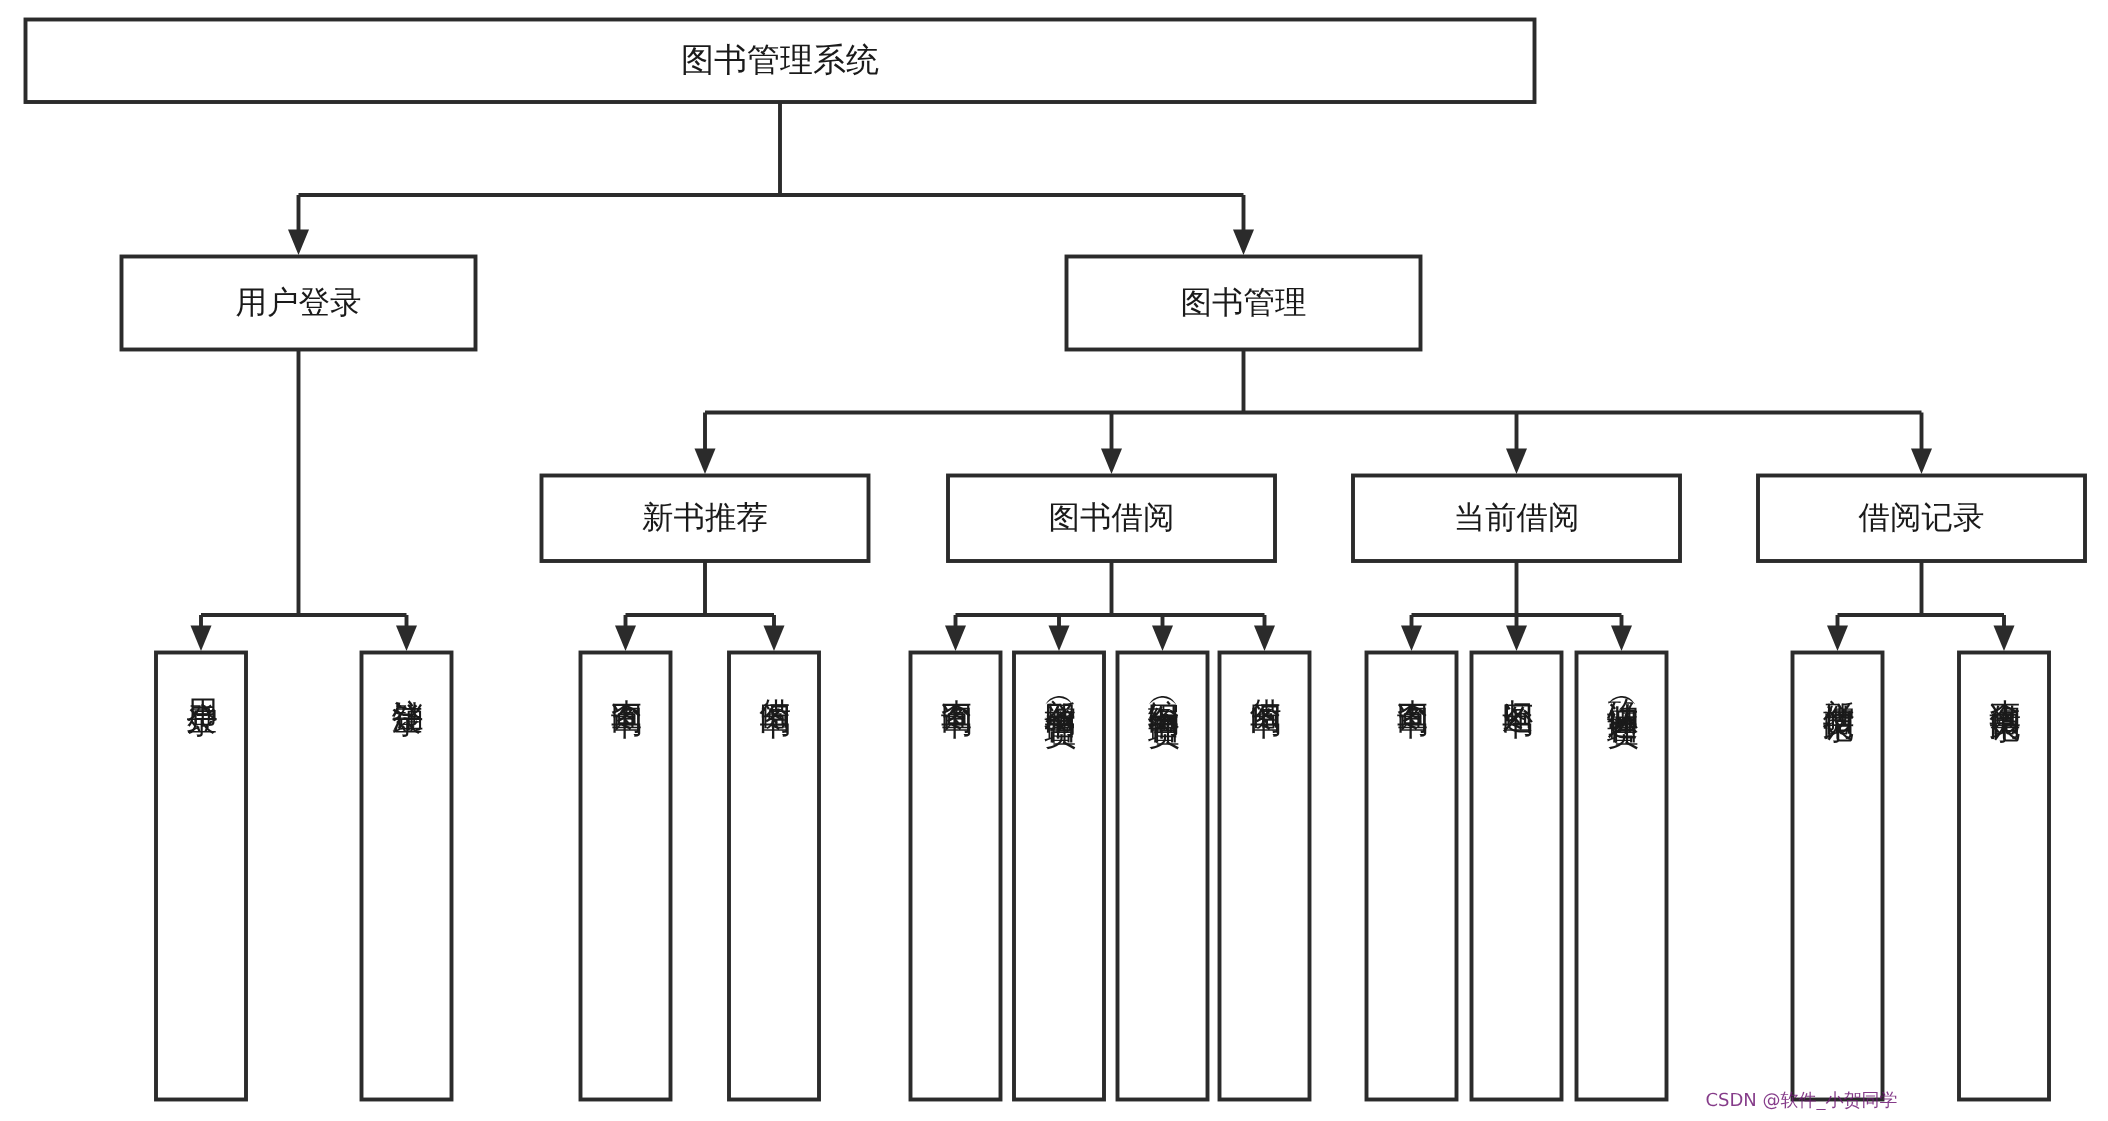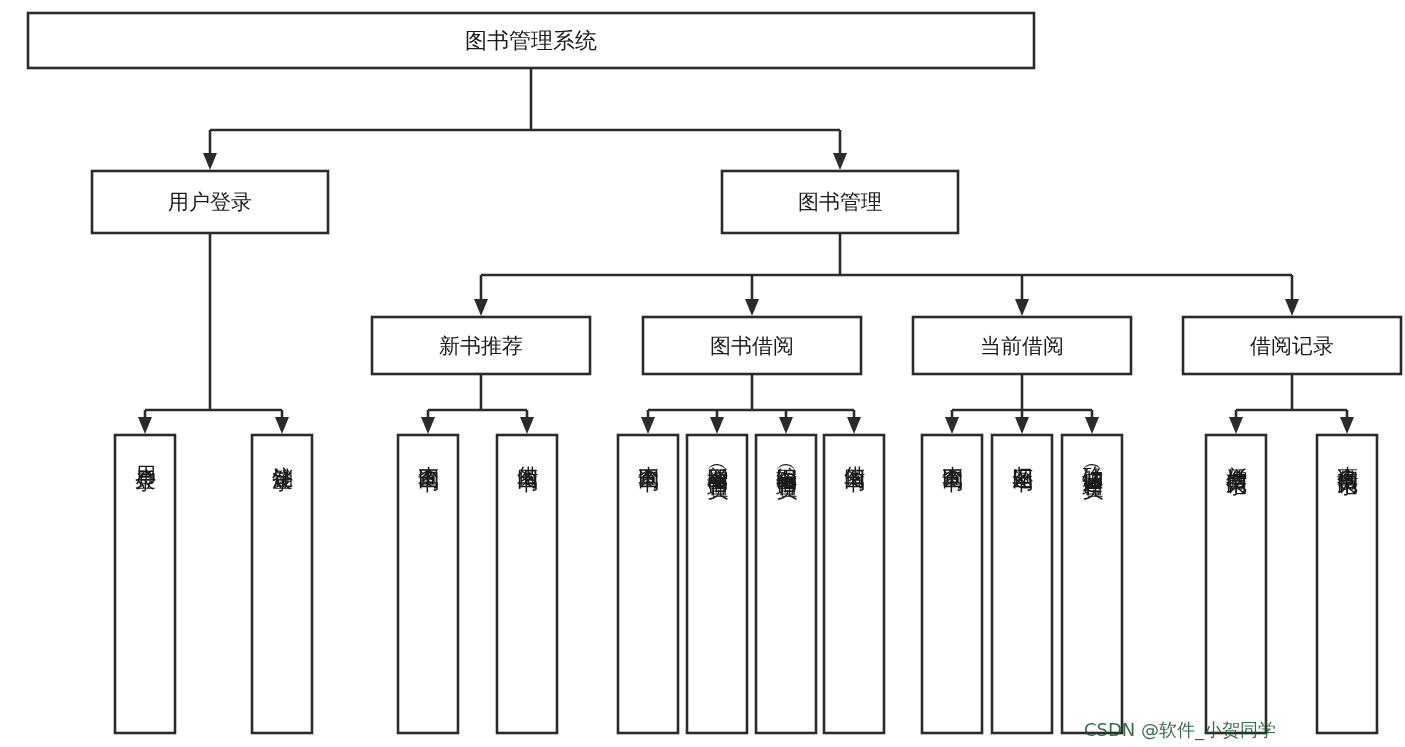--- a/index.html
+++ b/index.html
@@ -11,21 +11,20 @@
     width: 1405px;
     height: 747px;
     font-family: "DejaVu Sans", "Liberation Sans", sans-serif;
     overflow: hidden;
     position: relative;
   }
   #diagram-root {
     position: relative;
     width: 1273px;
     height: 747px;
-    margin-left: 11px;
   }
   svg.diagram-canvas {
     position: absolute;
     left: 0;
     top: 0;
     width: 1405px;
     height: 747px;
     display: block;
   }
   .node-box {
@@ -73,22 +72,22 @@
     color: #1a1a1a;
     letter-spacing: 2px;
     white-space: nowrap;
     text-align: center;
   }
   .watermark {
     position: absolute;
     right: 8px;
     bottom: 5px;
     font-family: "DejaVu Sans", "Liberation Sans", sans-serif;
-    font-size: 18px;
-    color: #14532d;
+    font-size: 12px;
+    color: #701a75;
     opacity: 0.85;
     white-space: nowrap;
   }
 </style>
 </head>
 <body>
 
 <div id="diagram-root">
 
   <svg class="diagram-canvas" id="canvas" viewBox="0 0 1405 747" xmlns="http://www.w3.org/2000/svg">

